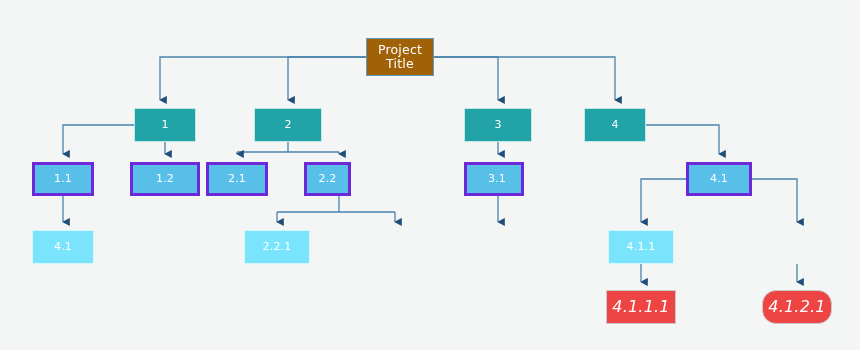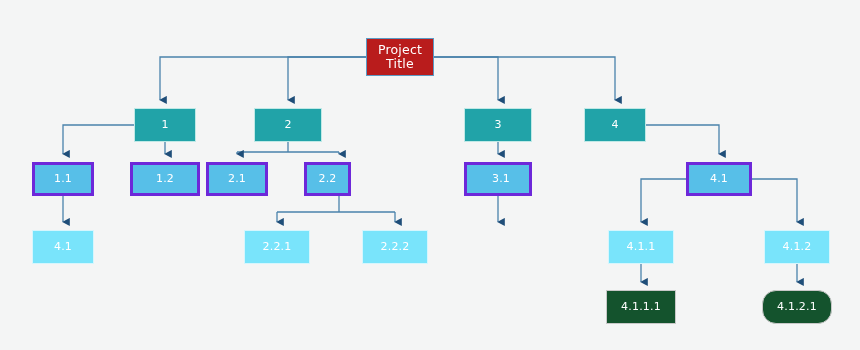--- a/index.html
+++ b/index.html
@@ -14,25 +14,25 @@
   .node{
     position:absolute;
     box-sizing:border-box;
     display:flex;align-items:center;justify-content:center;
     text-align:center;
     color:#ffffff;
     line-height:1.15;
     letter-spacing:.2px;
     -webkit-font-smoothing:antialiased;
   }
-  .lvl-root{background:#b91c1c;border:1px solid #5b9ac4;font-size:12.5px;}
+  .lvl-root{background:#a16207;border:1px solid #5b9ac4;font-size:12.5px;}
   .lvl-1{background:#21a3a8;border:1px solid #bfe9e6;font-size:11px;}
   .lvl-2{background:#57bfe8;border:3px solid #6d28d9;font-size:11px;}
   .lvl-3{background:#79e4fb;border:1px solid #d6f6fd;font-size:11px;}
-  .lvl-4{background:#14532d;border:1px solid #c8c8c8;font-size:11px;}
+  .lvl-4{background:#ef4444;border:1px solid #c8c8c8;font-size:16px;font-style:italic;}
 </style>
 </head>
 <body>
 
 <div id="stage">
 
   <svg id="wires" viewBox="0 0 860 350" xmlns="http://www.w3.org/2000/svg">
     <defs>
       <marker id="arw" markerWidth="9" markerHeight="9" refX="4.5" refY="7.4" orient="auto" markerUnits="userSpaceOnUse">
         <path d="M0.4,0.6 L8.6,0.6 L4.5,8.2 Z" fill="#1f4e79"></path>
@@ -98,41 +98,35 @@
     </div>
   <div class="node lvl-2" style="left:130px;top:162px;width:70px;height:34px;">
       <span>1.2</span>
     </div>
   <div class="node lvl-2" style="left:206px;top:162px;width:62px;height:34px;">
       <span>2.1</span>
     </div>
   <div class="node lvl-2" style="left:304px;top:162px;width:47px;height:34px;">
       <span>2.2</span>
     </div>
-  <div class="node lvl-2" style="left:464px;top:162px;width:68px;height:34px;padding-left:6px;">
+  <div class="node lvl-2" style="left:464px;top:162px;width:60px;height:34px;padding-left:6px;">
       <span>3.1</span>
     </div>
   <div class="node lvl-2" style="left:686px;top:162px;width:66px;height:34px;">
       <span>4.1</span>
     </div>
 
   <div class="node lvl-3" style="left:32px;top:230px;width:62px;height:34px;">
       <span>4.1</span>
     </div>
   <div class="node lvl-3" style="left:244px;top:230px;width:66px;height:34px;">
       <span>2.2.1</span>
     </div>
-  <div class="node lvl-3" style="left:362px;top:230px;width:66px;height:34px;">
-      <span>2.2.2</span>
-    </div>
   <div class="node lvl-3" style="left:608px;top:230px;width:66px;height:34px;">
       <span>4.1.1</span>
-    </div>
-  <div class="node lvl-3" style="left:764px;top:230px;width:66px;height:34px;">
-      <span>4.1.2</span>
     </div>
 
   <div class="node lvl-4" style="left:606px;top:290px;width:70px;height:34px;">
       <span>4.1.1.1</span>
     </div>
   <div class="node lvl-4" style="left:762px;top:290px;width:70px;height:34px;border-radius:14px;">
       <span>4.1.2.1</span>
     </div>
 
 </div>

